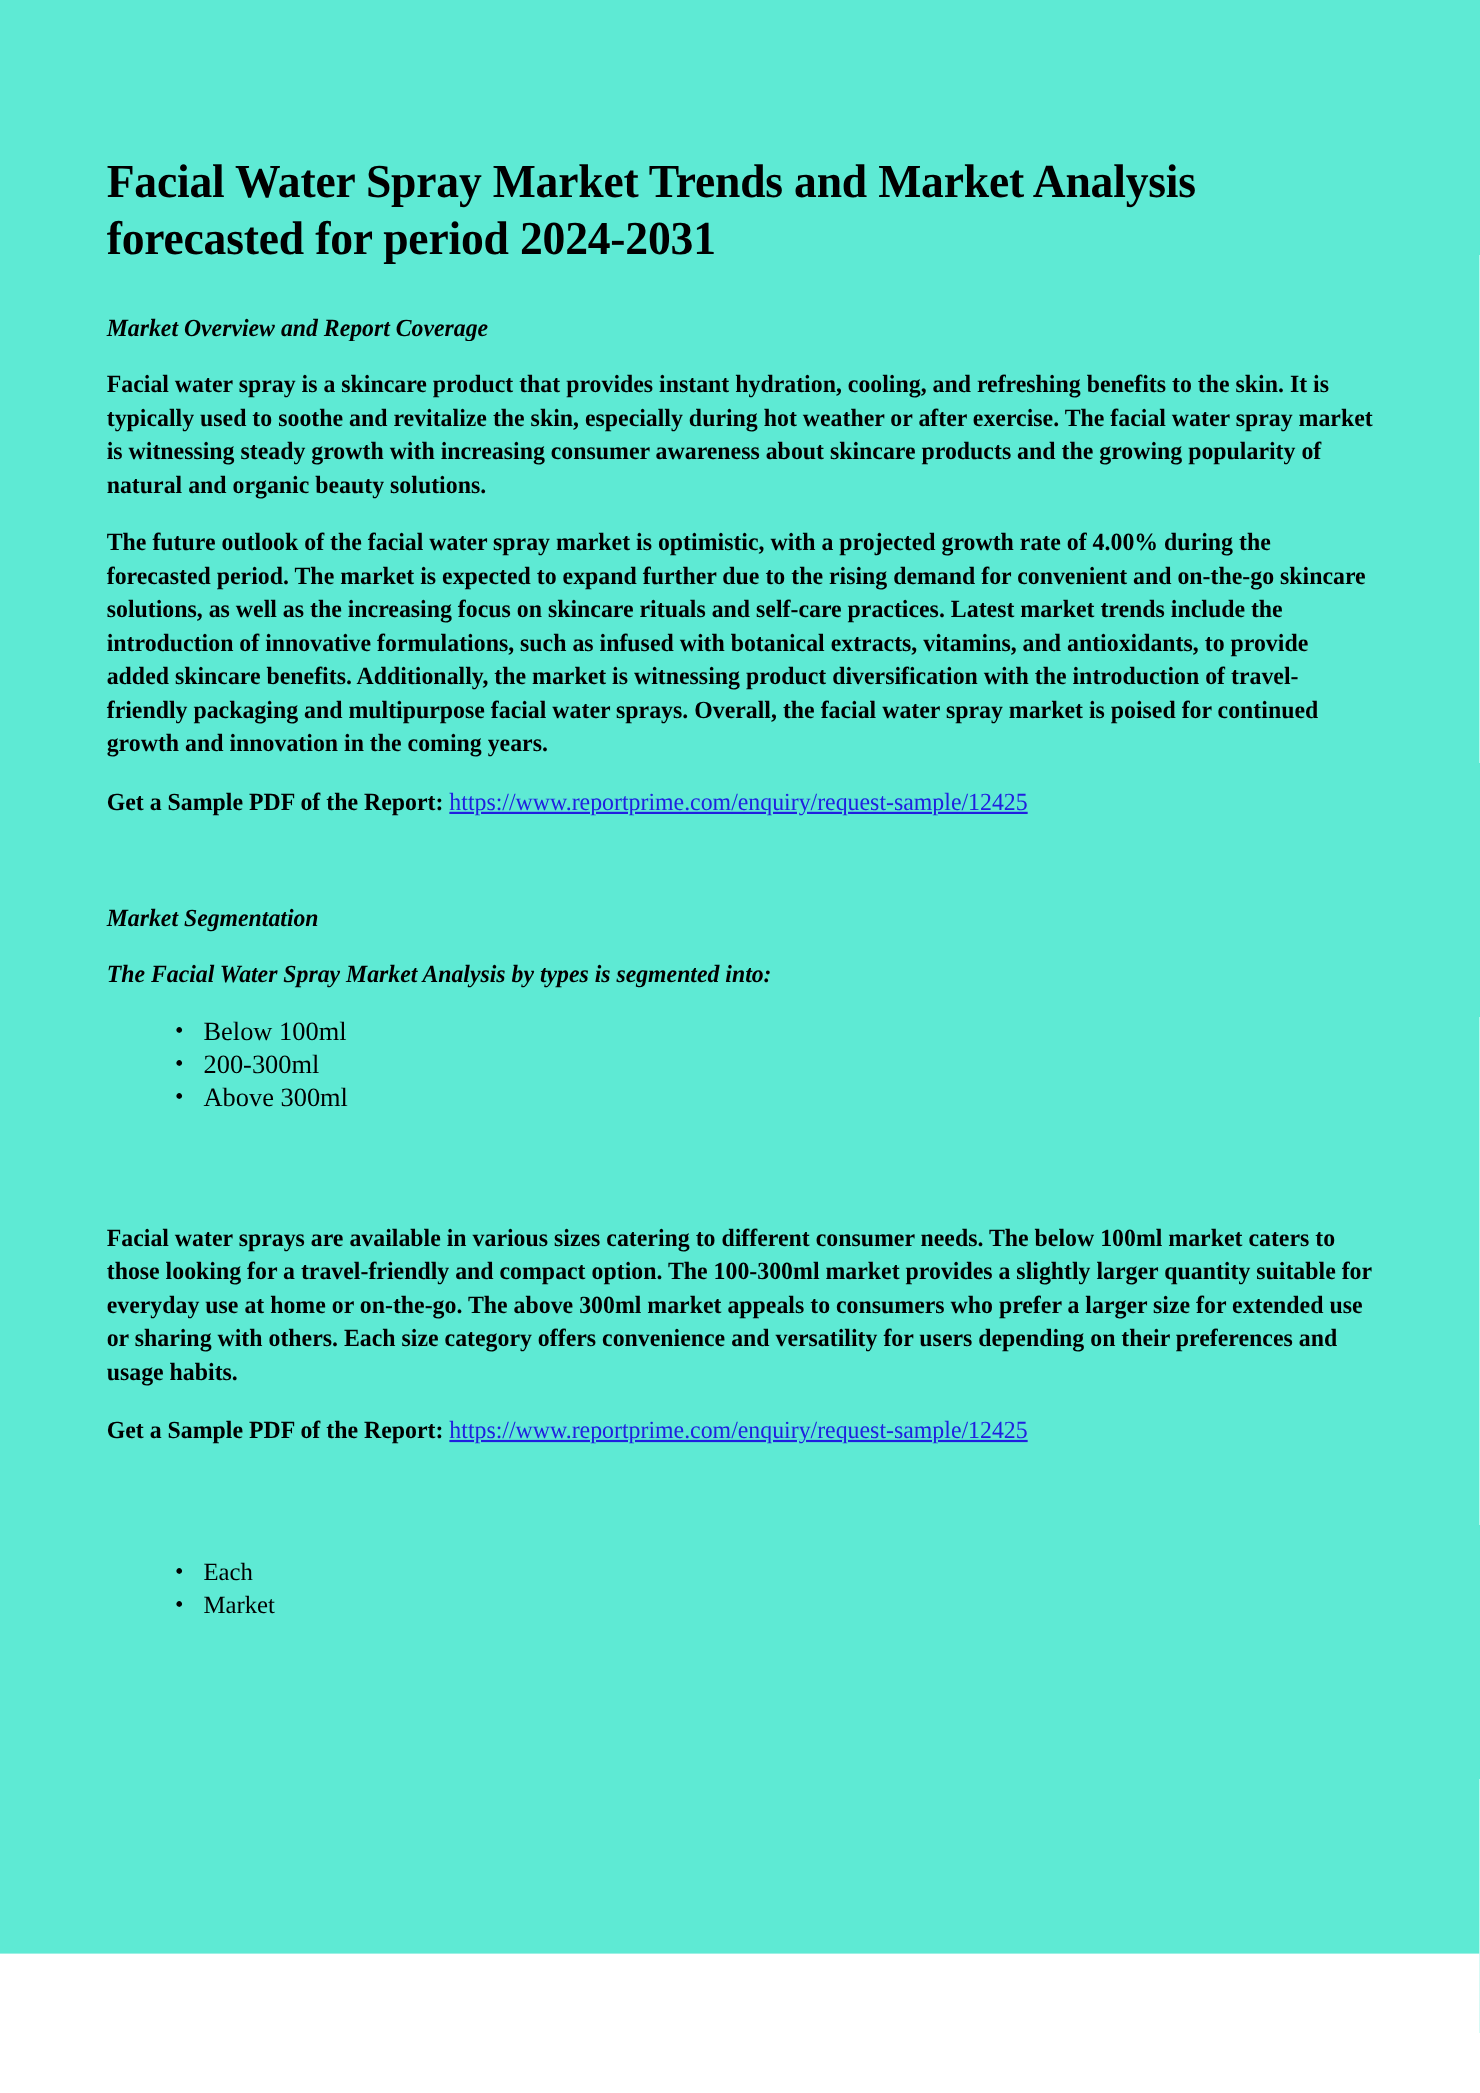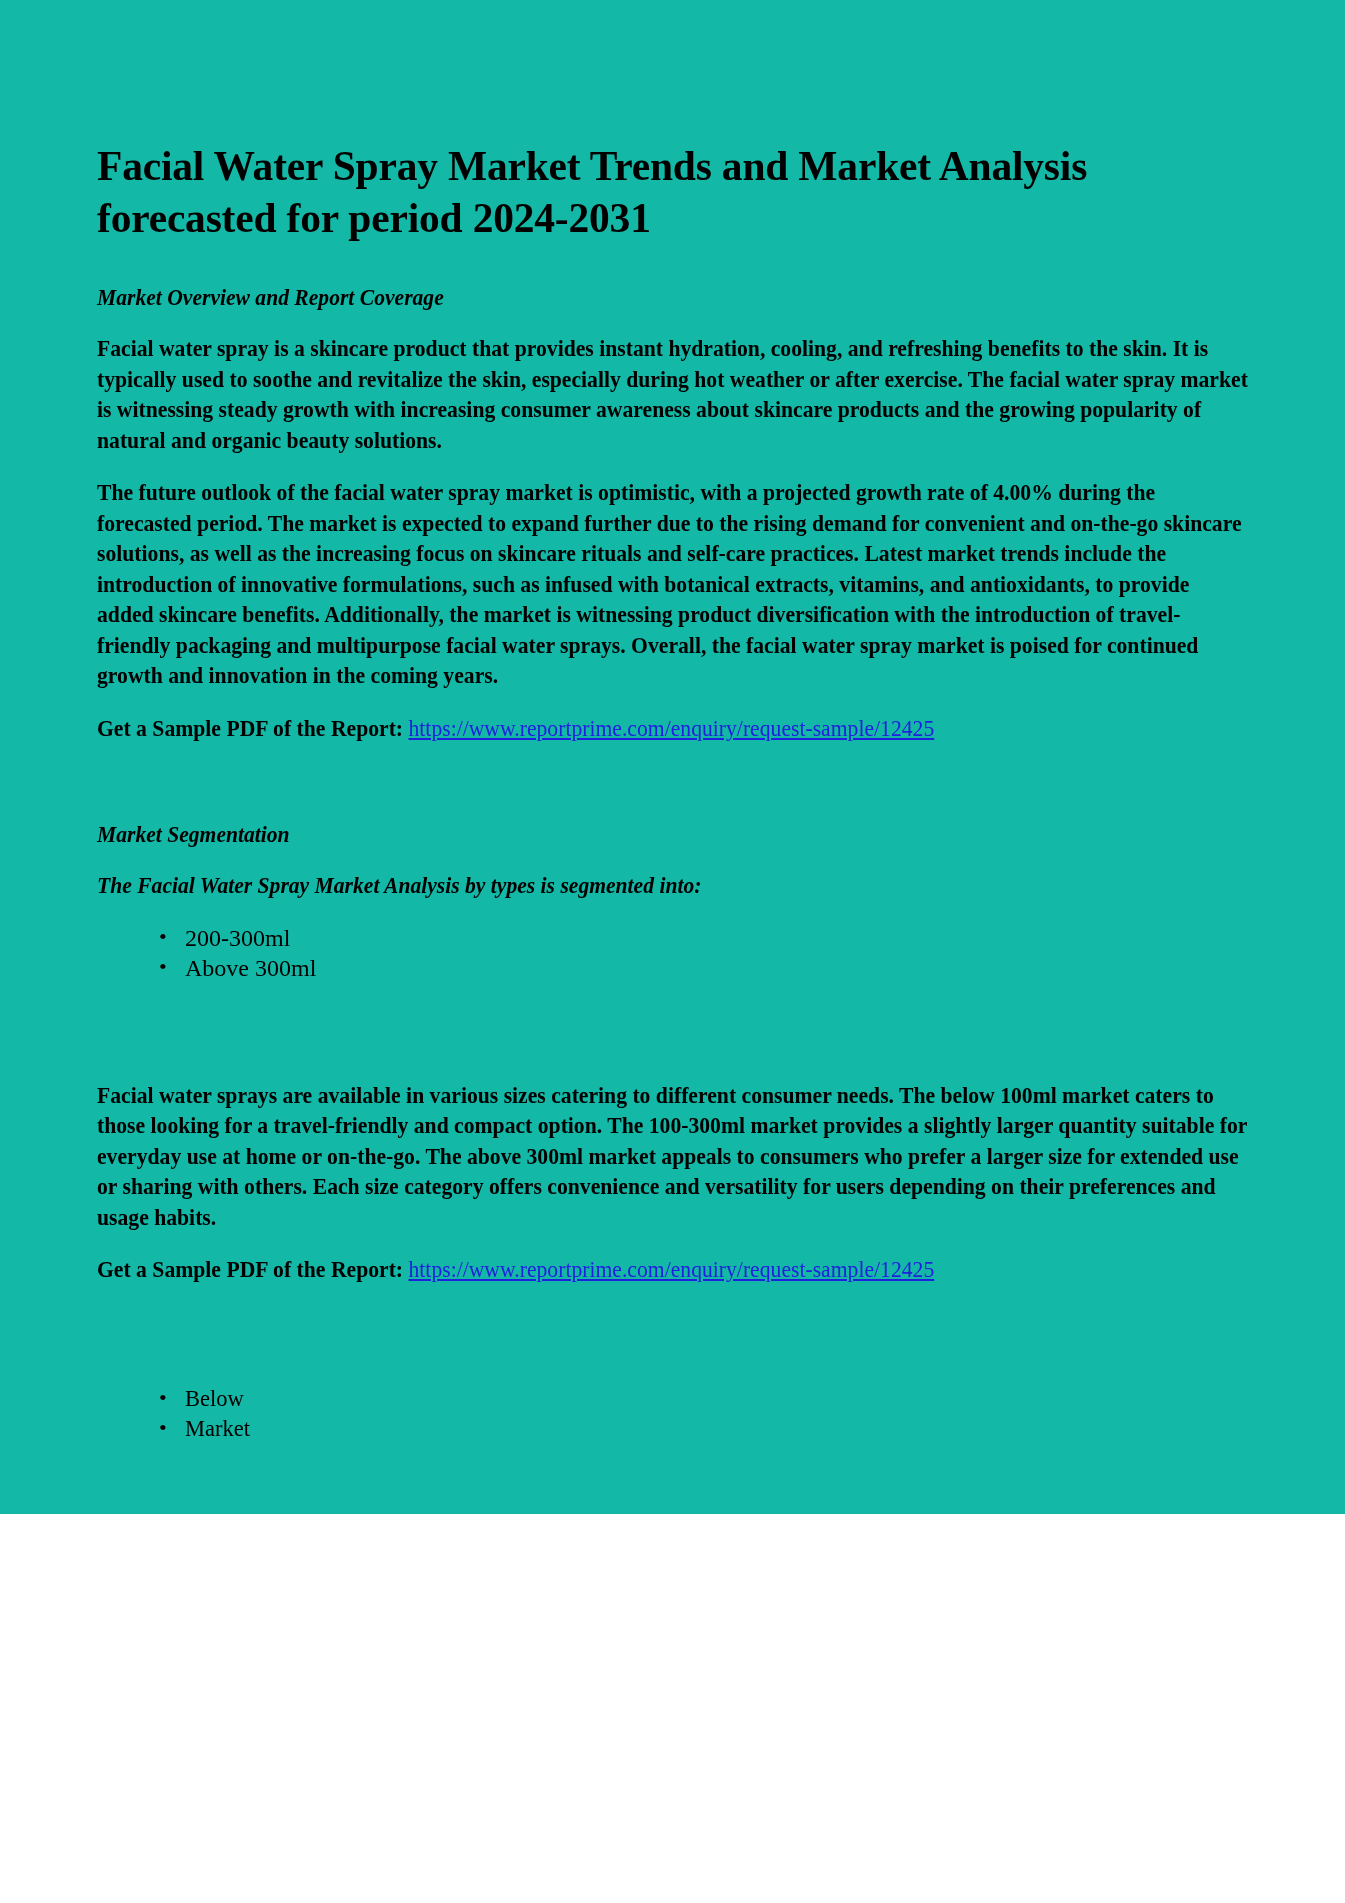--- a/index.html
+++ b/index.html
@@ -11,24 +11,24 @@
   body {
     width: 1345px;
     height: 1903px;
     font-family: "Liberation Serif", "DejaVu Serif", serif;
     color: #000000;
     -webkit-font-smoothing: antialiased;
   }
   .page {
     position: relative;
     width: 1345px;
-    height: 1514px;
+    height: 1776px;
     box-sizing: border-box;
     padding: 140px 97px 0 97px;
-    background: #14b8a6;
+    background: #5eead4;
   }
   .content {
     width: 1151px;
   }
 
   
   .doc-title {
     font-family: "Liberation Serif", "DejaVu Serif", serif;
     font-weight: bold;
     font-size: 43px;
@@ -141,20 +141,21 @@
 
     <div class="heading-block">
       <h2 class="section-heading">Market Segmentation</h2>
     </div>
 
     <div class="heading-block">
       <h2 class="section-heading">The Facial Water Spray Market Analysis by types is segmented into:</h2>
     </div>
 
     <ul class="bullets">
+      <li><span>Below 100ml</span></li>
       <li><span>200-300ml</span></li>
       <li><span>Above 300ml</span></li>
     </ul>
 
     <div class="gap-lg"></div>
     <div class="gap-sm"></div>
 
     <div class="para-block">
       <p class="body-text">Facial water sprays are available in various sizes catering to different consumer needs. The below 100ml market caters to those looking for a travel-friendly and compact option. The 100-300ml market provides a slightly larger quantity suitable for everyday use at home or on-the-go. The above 300ml market appeals to consumers who prefer a larger size for extended use or sharing with others. Each size category offers convenience and versatility for users depending on their preferences and usage habits.</p>
     </div>
@@ -162,18 +163,18 @@
     <p class="link-line">
       <span class="lead">Get a Sample PDF of the Report:</span>
       <a class="report-link" href="#">https://www.reportprime.com/enquiry/request-sample/12425</a>
     </p>
 
     <div class="gap-lg"></div>
     <div class="gap-sm"></div>
 
 
     <ul class="bullets list-small">
-      <li><span>Below</span></li>
+      <li><span>Each</span></li>
       <li><span>Market</span></li>
     </ul>
 
   </div>
 </div>
 
 </body></html>

